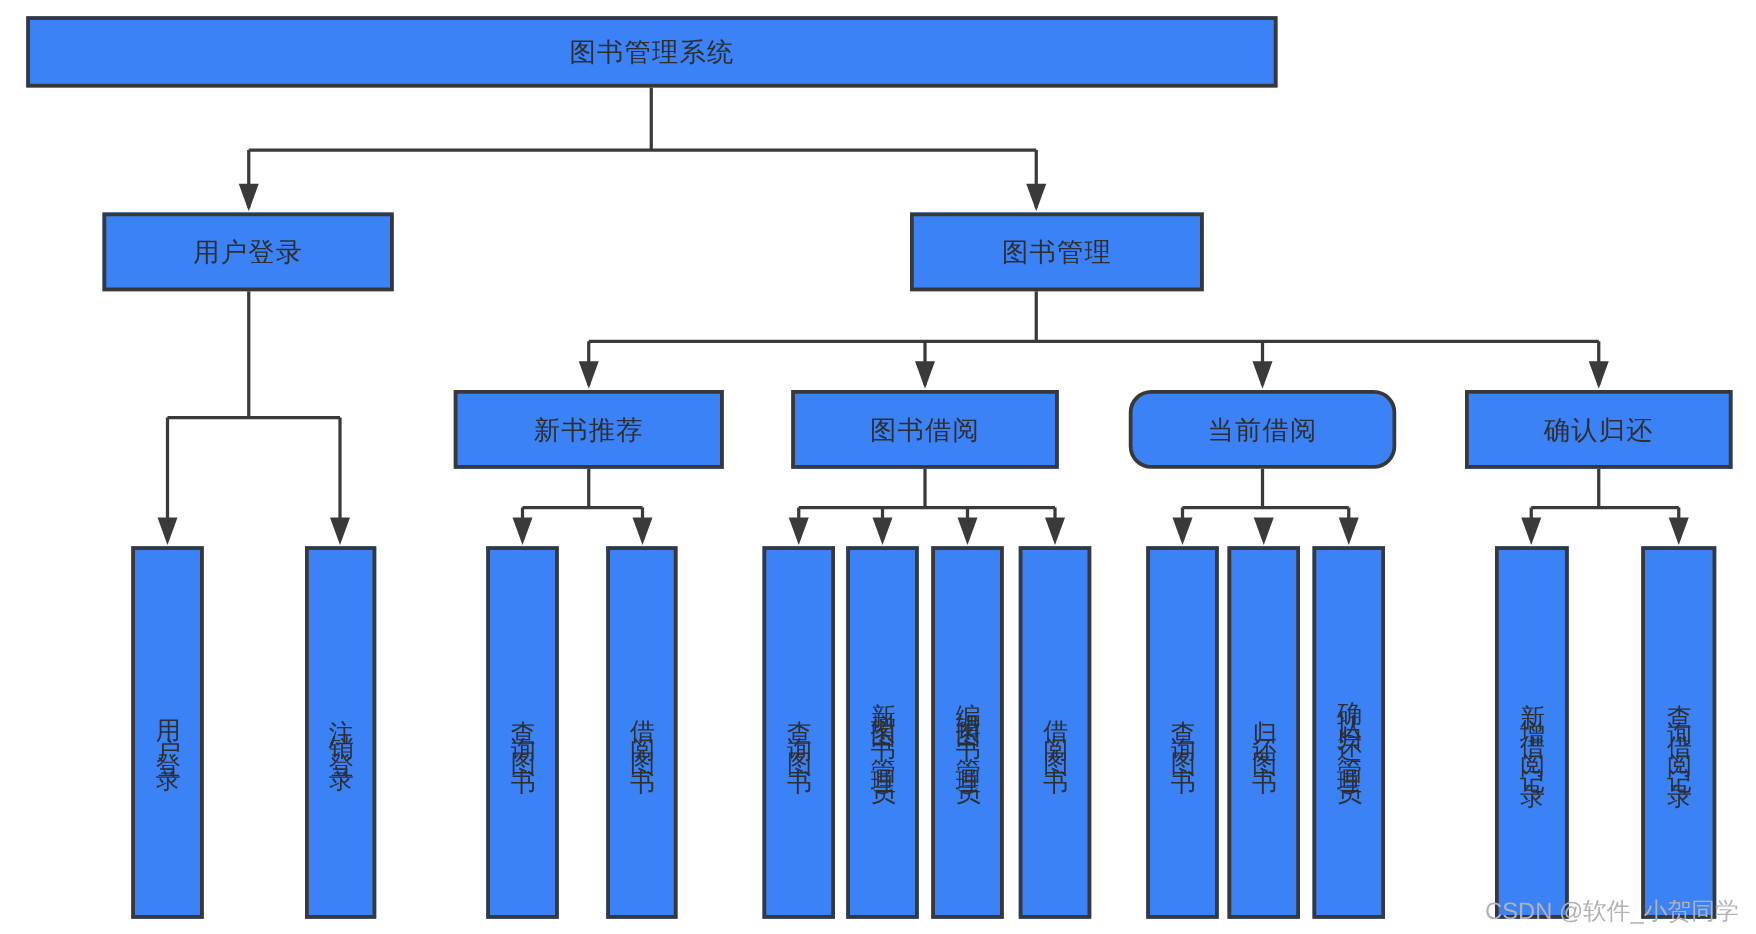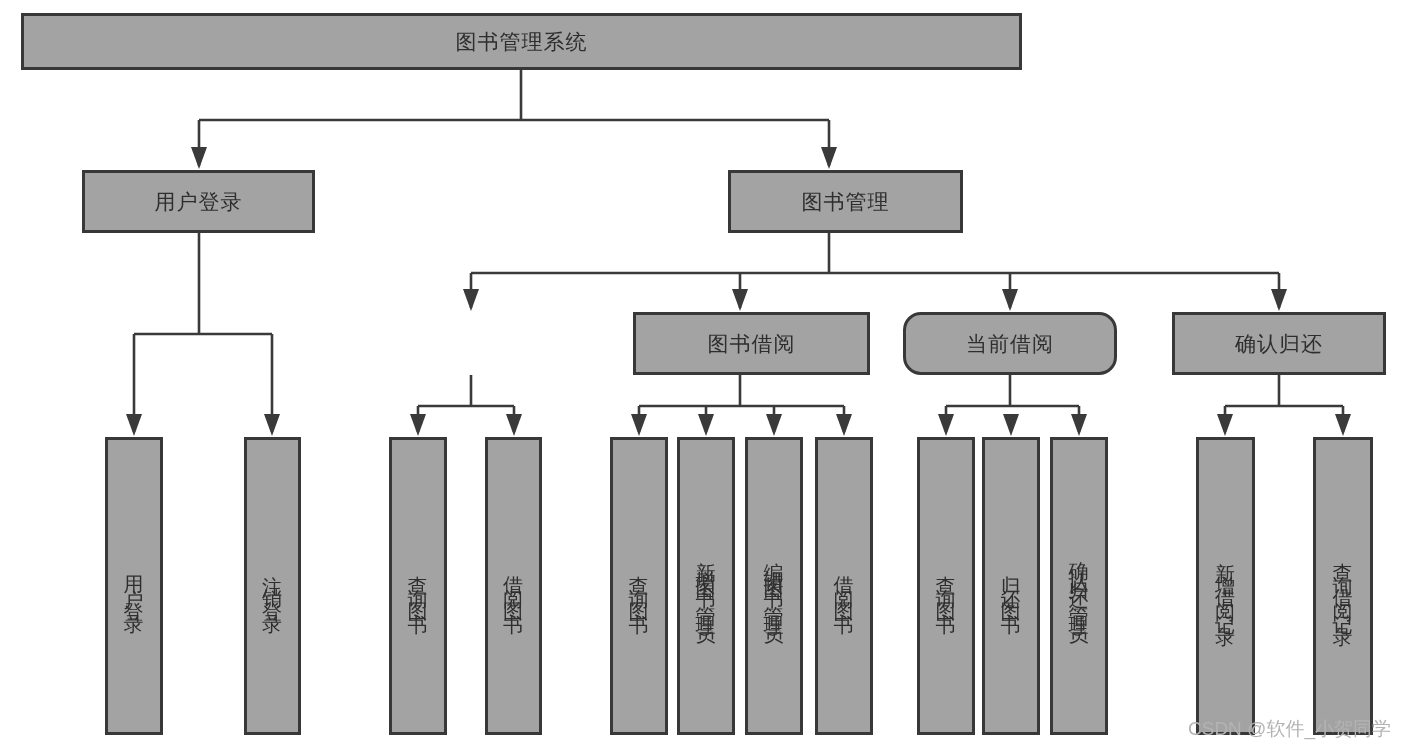--- a/index.html
+++ b/index.html
@@ -2,21 +2,21 @@
 <html><head>
 <meta charset="utf-8">
 <style>
   html,body{margin:0;padding:0;background:#ffffff;}
   body{font-family:"Liberation Sans","DejaVu Sans",sans-serif;}
   #stage{position:relative;width:1405px;height:747px;background:#ffffff;overflow:hidden;}
   #wires{position:absolute;left:0;top:0;z-index:1;}
   .node{
     position:absolute;
     box-sizing:border-box;
-    background:#a3a3a3;
+    background:#3b82f6;
     border:3px solid #383838;
     display:flex;
     align-items:center;
     justify-content:center;
     color:#2e2e2e;
     z-index:2;
   }
   .hnode{font-size:21px;letter-spacing:1px;}
   .leaf .vtext{
     writing-mode:vertical-rl;
@@ -120,21 +120,24 @@
     <span>图书管理系统</span>
   </div>
 
   <div class="node hnode" style="left:82px;top:170px;width:233px;height:63px;">
     <span>用户登录</span>
   </div>
   <div class="node hnode" style="left:728px;top:170px;width:235px;height:63px;">
     <span>图书管理</span>
   </div>
 
-  <div class="node hnode" style="left:633px;top:312px;width:237px;height:63px;">
+  <div class="node hnode" style="left:363px;top:312px;width:216px;height:63px;">
+    <span>新书推荐</span>
+  </div>
+  <div class="node hnode" style="left:633px;top:312px;width:214px;height:63px;">
     <span>图书借阅</span>
   </div>
   <div class="node hnode" style="left:903px;top:312px;width:214px;height:63px;border-radius:18px;">
     <span>当前借阅</span>
   </div>
   <div class="node hnode" style="left:1172px;top:312px;width:214px;height:63px;">
     <span>确认归还</span>
   </div>
 
   <div class="node leaf" style="left:105px;top:437px;width:58px;height:298px;">

